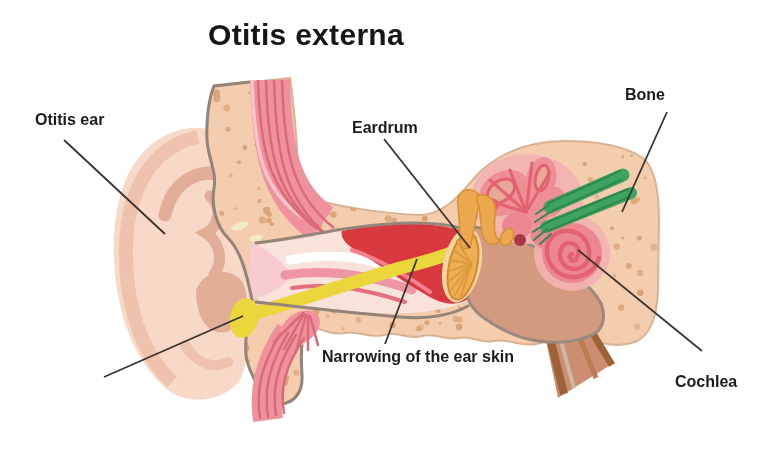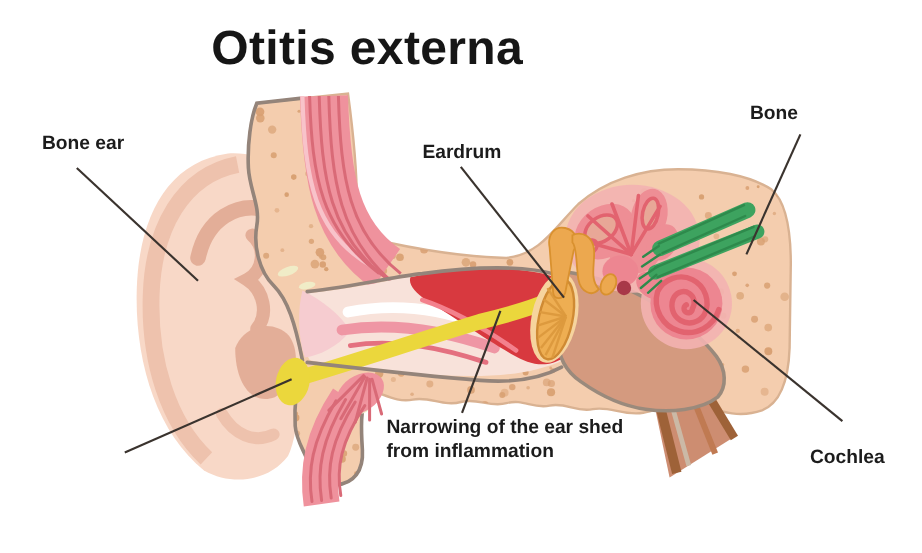--- a/index.html
+++ b/index.html
@@ -3,21 +3,21 @@
 <meta charset="utf-8">
 <style>
   html,body{margin:0;padding:0;background:#ffffff;}
   .stage{
     position:relative;width:768px;height:461px;background:#ffffff;overflow:hidden;
     font-family:"Liberation Sans","DejaVu Sans",sans-serif;color:#1c1c1c;
   }
   .stage svg{position:absolute;left:0;top:0;}
   .diagram-title{
     position:absolute;left:0;top:18px;width:612px;text-align:center;
-    font-size:40px;font-weight:700;letter-spacing:.3px;color:#161616;
+    font-size:30px;font-weight:700;letter-spacing:.3px;color:#161616;
   }
   .label{
     position:absolute;font-size:16px;font-weight:600;line-height:1.28;color:#1c1c1c;
     white-space:nowrap;
   }
   .lbl-outer-ear{left:35px;top:110px;}
   .lbl-eardrum{left:352px;top:118px;text-align:center;}
   .lbl-bone{left:625px;top:85px;}
   .lbl-cochlea{left:675px;top:372px;}
   .lbl-wax{left:47px;top:372px;}
@@ -345,29 +345,28 @@
       <line x1="384" y1="139" x2="470" y2="248"></line>
       <line x1="667" y1="112" x2="622" y2="212"></line>
       <line x1="578" y1="250" x2="702" y2="351"></line>
       <line x1="104" y1="377" x2="243" y2="316"></line>
       <line x1="417" y1="259" x2="385" y2="344"></line>
     </g>
   </svg>
 
   <div class="diagram-title">Otitis externa</div>
 
-  <div class="label lbl-outer-ear">Bone ear</div>
+  <div class="label lbl-outer-ear">Otitis ear</div>
 
   <div class="label lbl-eardrum">Eardrum</div>
 
   <div class="label lbl-bone">Bone</div>
 
   <div class="label lbl-cochlea">Cochlea</div>
 
   <div class="label lbl-wax">
   </div>
 
   <div class="label lbl-narrowing">
-    <div>Narrowing of the ear shed</div>
-    <div>from inflammation</div>
+    <div>Narrowing of the ear skin</div>
   </div>
 
 </div>
 
 </body></html>

